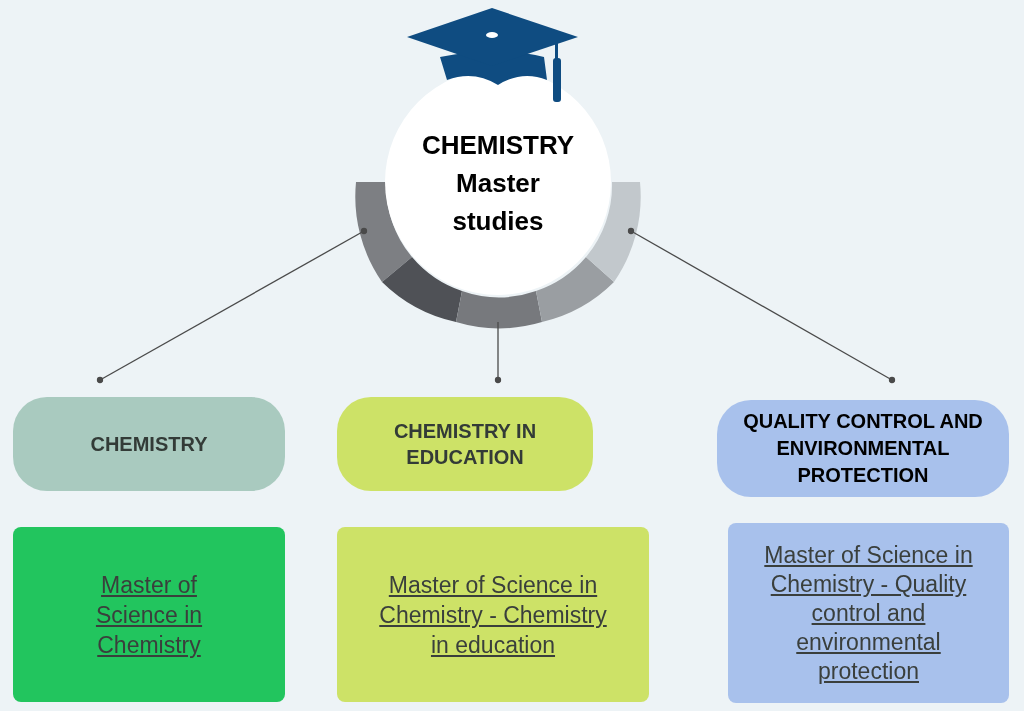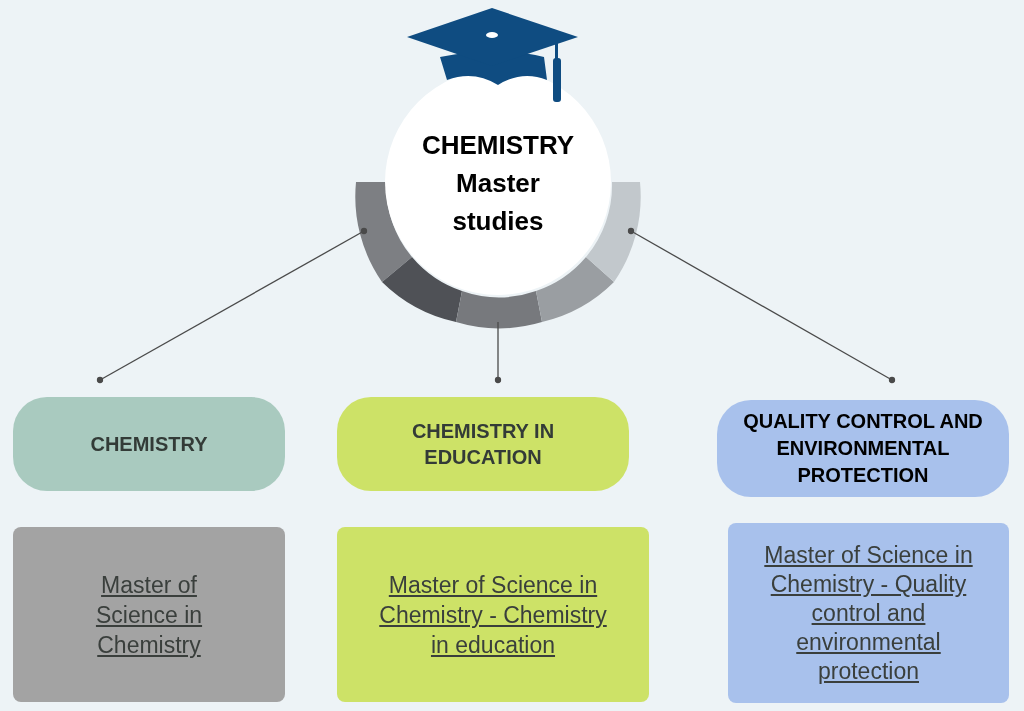--- a/index.html
+++ b/index.html
@@ -45,27 +45,27 @@
   </g>
 </svg>
 
 <div class="center-title t">CHEMISTRY
 Master
 studies</div>
 
 <div class="pill" style="left:13px;top:397px;width:272px;height:94px;background:#a9cabf;color:#333b37;font-size:20px;">
   <span class="t">CHEMISTRY</span>
 </div>
-<div class="card" style="left:13px;top:527px;width:272px;height:175px;background:#a3a3a3;">
+<div class="card" style="left:13px;top:527px;width:272px;height:175px;background:#22c55e;">
   <span class="t">Master of
 Science in
 Chemistry</span>
 </div>
 
-<div class="pill" style="left:337px;top:397px;width:292px;height:94px;background:#cde267;color:#333b37;font-size:20px;line-height:26px;">
+<div class="pill" style="left:337px;top:397px;width:256px;height:94px;background:#cde267;color:#333b37;font-size:20px;line-height:26px;">
   <span class="t">CHEMISTRY IN
 EDUCATION</span>
 </div>
 <div class="card" style="left:337px;top:527px;width:312px;height:175px;background:#cde267;">
   <span class="t">Master of Science in
 Chemistry  - Chemistry
 in education</span>
 </div>
 
 <div class="pill" style="left:717px;top:400px;width:292px;height:97px;background:#a8c1ec;color:#000;font-size:20px;line-height:27px;">

